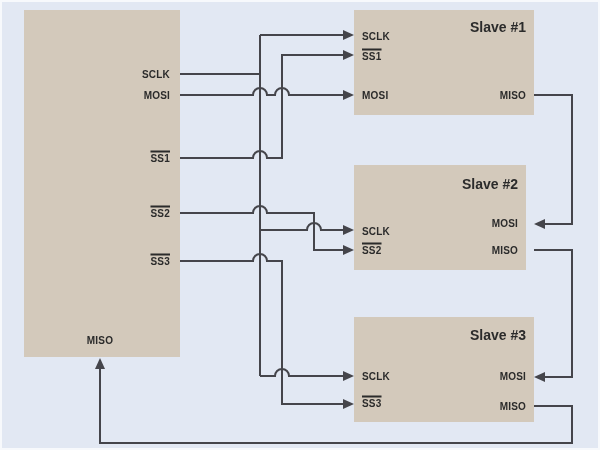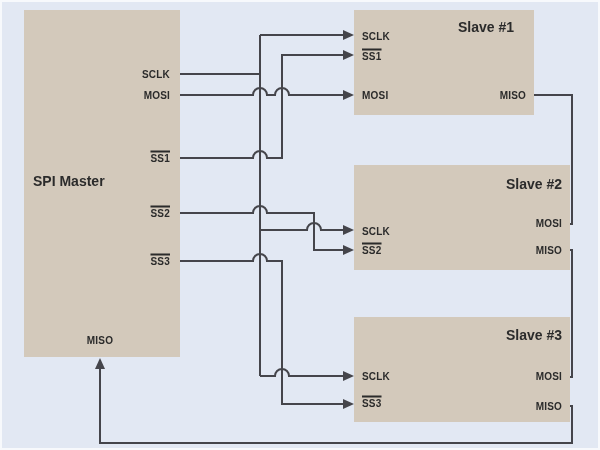--- a/index.html
+++ b/index.html
@@ -62,46 +62,45 @@
     <polygon points="352,228 341,223 341,233"></polygon>
     <polygon points="352,248 341,243 341,253"></polygon>
     <polygon points="352,374 341,369 341,379"></polygon>
     <polygon points="352,402 341,397 341,407"></polygon>
     <polygon points="532,222 543,217 543,227"></polygon>
     <polygon points="532,375 543,370 543,380"></polygon>
     <polygon points="98,356 93,367 103,367"></polygon>
   </svg>
 
   <div class="box" style="left:22px; top:8px; width:156px; height:347px;">
-    <span class="title" style="left:9px; top:163px;">SPI Master</span>
     <span class="pin" style="right:10px; top:64px;">SCLK</span>
     <span class="pin" style="right:10px; top:85px;">MOSI</span>
     <span class="pin ov" style="right:10px; top:148px;">SS1</span>
     <span class="pin ov" style="right:10px; top:203px;">SS2</span>
     <span class="pin ov" style="right:10px; top:251px;">SS3</span>
     <span class="pin center" style="left:76px; top:330px;">MISO</span>
   </div>
 
   <div class="box" style="left:352px; top:8px; width:180px; height:105px;">
-    <span class="title" style="right:20px; top:9px;text-align:center;">Slave #1</span>
+    <span class="title" style="right:8px; top:9px;text-align:center;">Slave #1</span>
     <span class="pin" style="left:8px; top:26px;">SCLK</span>
     <span class="pin ov" style="left:8px; top:46px;">SS1</span>
     <span class="pin" style="left:8px; top:85px;">MOSI</span>
     <span class="pin" style="right:8px; top:85px;">MISO</span>
   </div>
 
-  <div class="box" style="left:352px; top:163px; width:216px; height:105px;">
+  <div class="box" style="left:352px; top:163px; width:172px; height:105px;">
     <span class="title" style="right:8px; top:11px;">Slave #2</span>
     <span class="pin" style="right:8px; top:58px;">MOSI</span>
     <span class="pin" style="left:8px; top:66px;">SCLK</span>
     <span class="pin ov" style="left:8px; top:85px;">SS2</span>
     <span class="pin" style="right:8px; top:85px;">MISO</span>
   </div>
 
-  <div class="box" style="left:352px; top:315px; width:216px; height:105px;">
+  <div class="box" style="left:352px; top:315px; width:180px; height:105px;">
     <span class="title" style="right:8px; top:10px;">Slave #3</span>
     <span class="pin" style="left:8px; top:59px;">SCLK</span>
     <span class="pin" style="right:8px; top:59px;">MOSI</span>
     <span class="pin ov" style="left:8px; top:86px;">SS3</span>
     <span class="pin" style="right:8px; top:89px;">MISO</span>
   </div>
 
 </div>
 
 </body></html>

